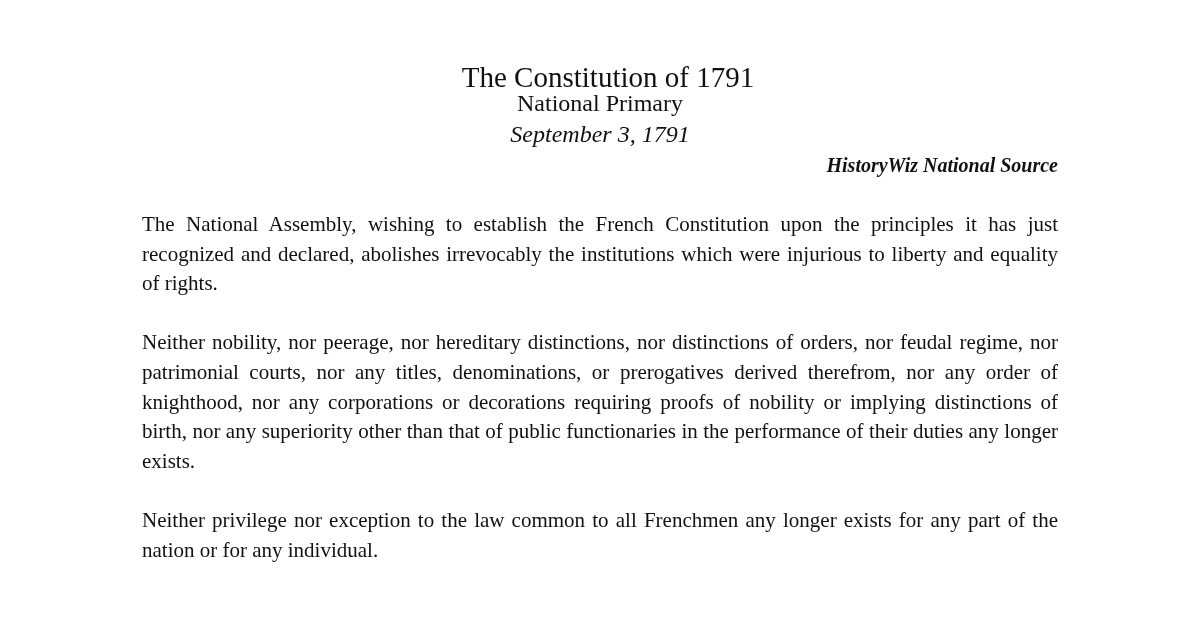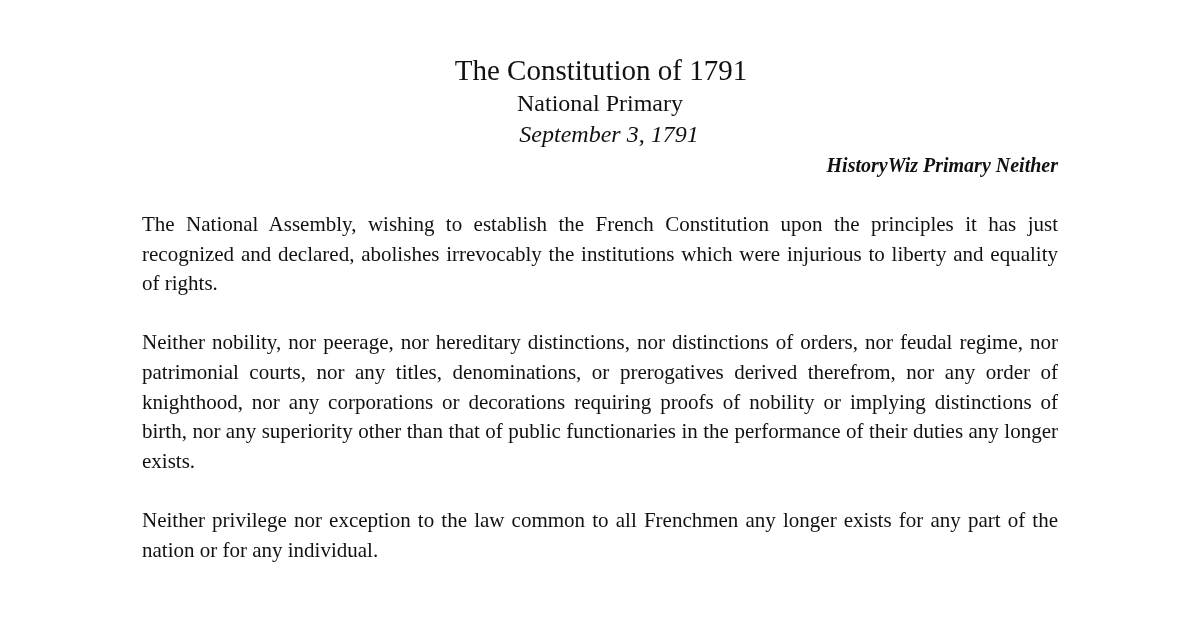--- a/index.html
+++ b/index.html
@@ -22,36 +22,36 @@
       width: 916px;
     }
     .doc-title {
       position: absolute;
       top: 52px;
       left: 0;
       width: 916px;
       text-align: center;
       font-size: 29px;
       line-height: 34px;
-      margin: 1px;
+      margin: 8px;
       font-weight: normal;
     }
     .doc-subtitle {
       position: absolute;
       top: 88px;
       left: 0;
       width: 916px;
       text-align: center;
       font-size: 24px;
       line-height: 30px;
     }
     .doc-date {
       position: absolute;
       top: 119px;
-      left: 9px;
+      left: 0;
       width: 916px;
       text-align: center;
       font-size: 24px;
       line-height: 30px;
       font-style: italic;
     }
     .source-credit {
       position: absolute;
       top: 152px;
       left: 0;
@@ -78,21 +78,21 @@
       display: block;
     }
   </style>
 </head>
 <body>
 
 <div class="page">
   <h1 class="doc-title">The Constitution of 1791</h1>
   <div class="doc-subtitle">National Primary</div>
   <div class="doc-date">September 3, 1791</div>
-  <div class="source-credit">HistoryWiz Primary Neither</div>
+  <div class="source-credit">HistoryWiz National Source</div>
 
   <div class="body-text">
     <p>
       <span>The National Assembly, wishing to establish the French Constitution upon the principles it has just recognized and declared, abolishes irrevocably the institutions which were injurious to liberty and equality of rights.</span>
     </p>
     <p>Neither nobility, nor peerage, nor hereditary distinctions, nor distinctions of orders, nor feudal regime, nor patrimonial courts, nor any titles, denominations, or prerogatives derived therefrom, nor any order of knighthood, nor any corporations or decorations requiring proofs of nobility or implying distinctions of birth, nor any superiority other than that of public functionaries in the performance of their duties any longer exists.</p>
     <p>Neither privilege nor exception to the law common to all Frenchmen any longer exists for any part of the nation or for any individual.</p>
   </div>
 </div>
 

